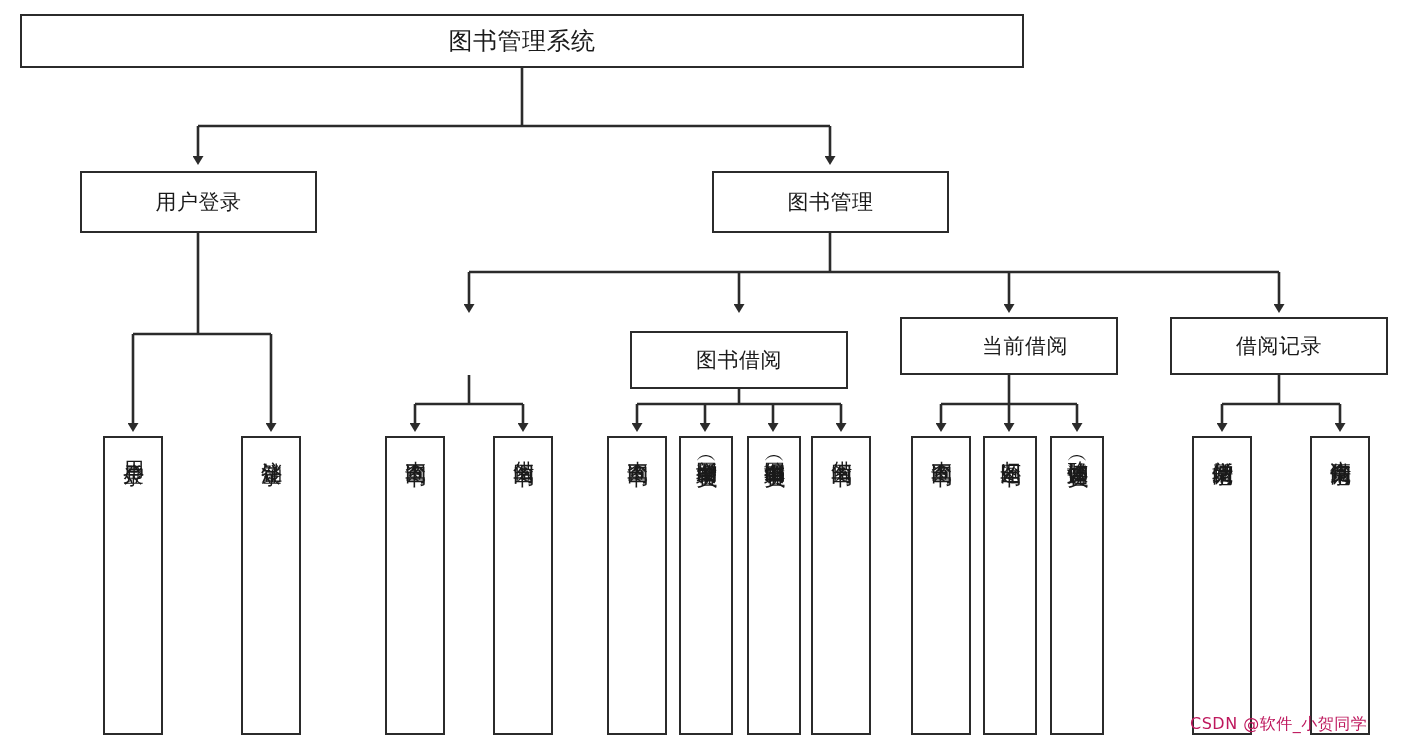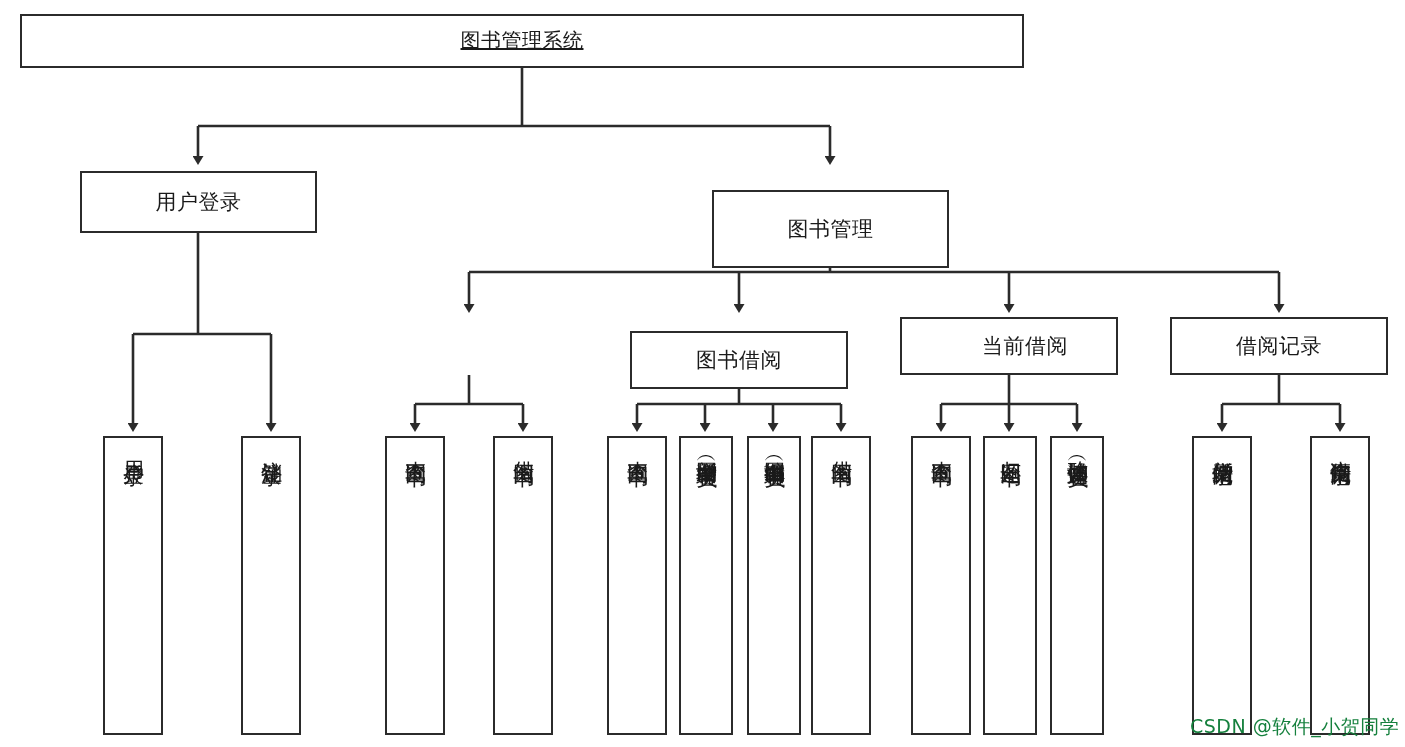--- a/index.html
+++ b/index.html
@@ -55,25 +55,25 @@
     text-orientation: upright;
     font-size: 21px;
     line-height: 1.12;
     letter-spacing: 2px;
     white-space: pre;
   }
   .node.vert.tall .label {
     font-size: 21px;
     letter-spacing: 1px;
   }
-  .node.root .label { font-size: 20px; text-decoration: underline; }
+  .node.root .label { font-size: 24px; }
   .watermark {
     position: absolute;
-    font-size: 19px;
-    color: #15803d;
+    font-size: 16px;
+    color: #be185d;
     white-space: nowrap;
     letter-spacing: 0.5px;
   }
 </style>
 </head>
 <body>
 
 <div id="stage">
 
   <svg id="wires" viewBox="0 0 1405 747" width="1405" height="747" xmlns="http://www.w3.org/2000/svg">
@@ -126,21 +126,21 @@
     </g>
   </svg>
 
   <div class="node horiz root" style="left:20px; top:14px; width:1004px; height:54px;">
     <span class="label">图书管理系统</span>
   </div>
 
   <div class="node horiz" style="left:80px; top:171px; width:237px; height:62px;">
     <span class="label">用户登录</span>
   </div>
-  <div class="node horiz" style="left:712px; top:171px; width:237px; height:78px;margin-top:19px;">
+  <div class="node horiz" style="left:712px; top:171px; width:237px; height:62px;">
     <span class="label">图书管理</span>
   </div>
 
   <div class="node horiz" style="left:630px; top:317px; width:218px; height:58px;margin-top:14px;">
     <span class="label">图书借阅</span>
   </div>
   <div class="node horiz" style="left:900px; top:317px; width:218px; height:58px;padding-left:32px;">
     <span class="label">当前借阅</span>
   </div>
   <div class="node horiz" style="left:1170px; top:317px; width:218px; height:58px;">

